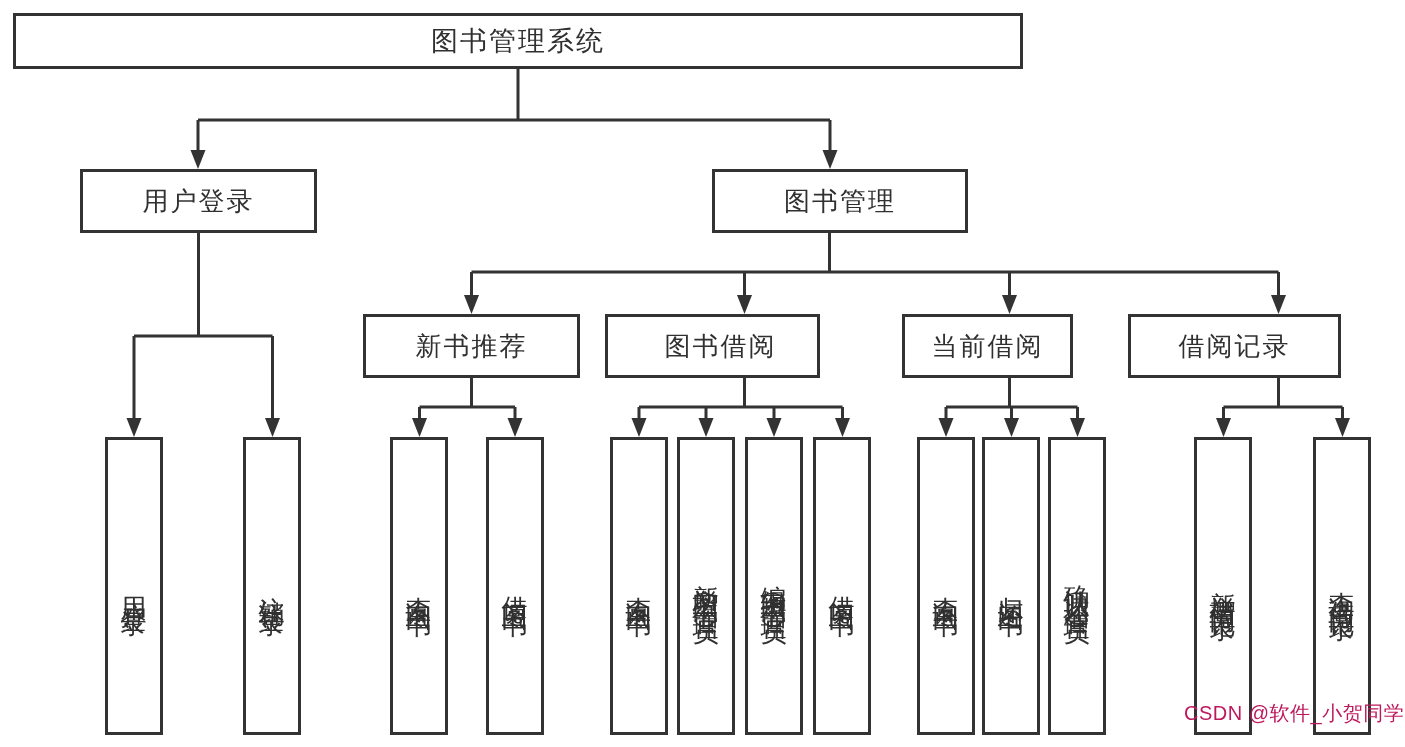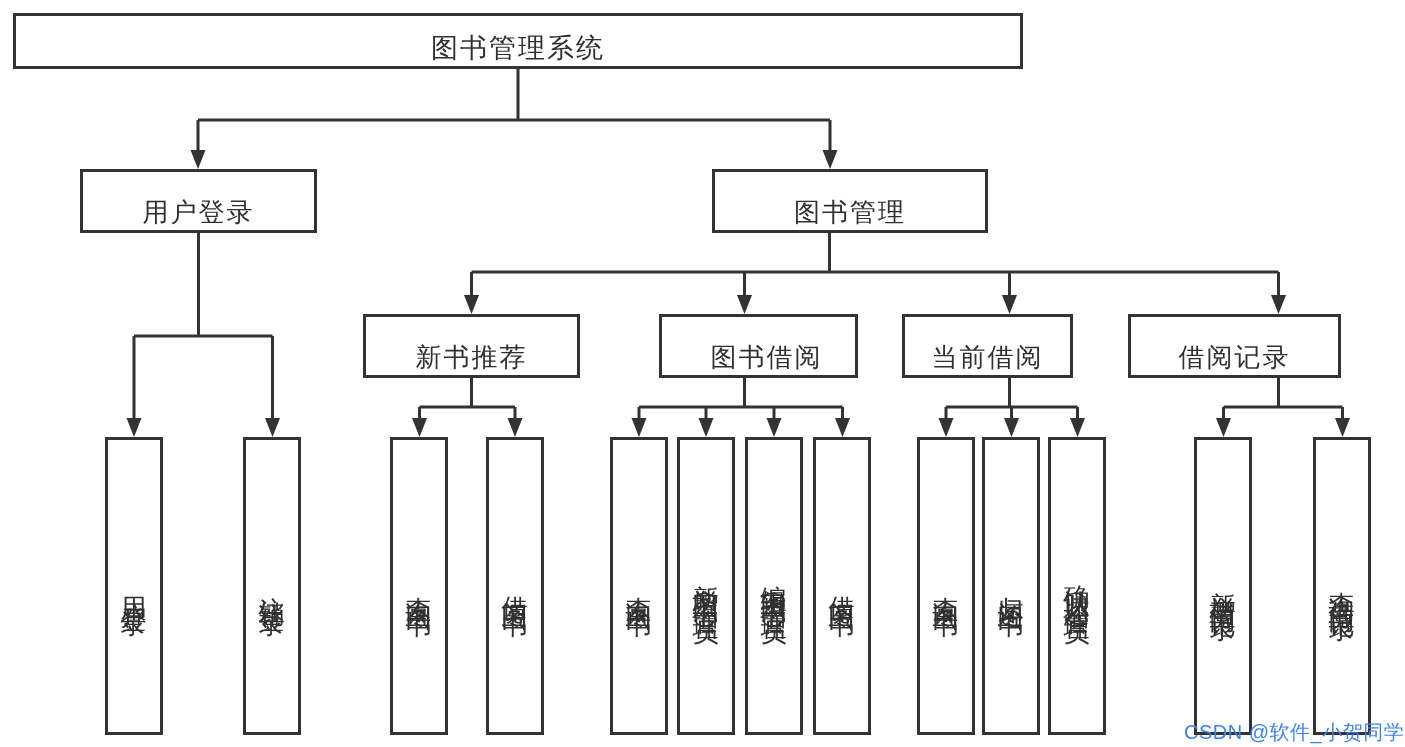--- a/index.html
+++ b/index.html
@@ -16,21 +16,21 @@
     left: 0; top: 0;
     width: 1405px; height: 747px;
     z-index: 0;
   }
   .hbox {
     position: absolute;
     box-sizing: border-box;
     background: #ffffff;
     border: 3px solid #333333;
     display: flex;
-    align-items: flex-end;
+    align-items: center;
     justify-content: center;
     color: #303030;
     font-size: 26px;
     letter-spacing: 2px;
     z-index: 1;
     white-space: nowrap;
   }
   .hbox.root { font-size: 27px; }
   .leaf {
     position: absolute;
@@ -50,23 +50,23 @@
     text-orientation: mixed;
     font-size: 26px;
     letter-spacing: 5px;
     line-height: 1;
     color: #303030;
     white-space: nowrap;
   }
   .watermark {
     position: absolute;
     left: 1184px;
-    top: 719px;
+    top: 700px;
     font-size: 20px;
-    color: #3b82f6;
+    color: #be185d;
     letter-spacing: 0.5px;
     z-index: 5;
     white-space: nowrap;
   }
   .line { stroke: #333333; stroke-width: 3; fill: none; }
   .arrowhead { fill: #333333; stroke: none; }
 </style>
 </head>
 <body>
 
@@ -108,28 +108,28 @@
     <polygon class="arrowhead" points="1335,418 1350,418 1342.5,437"></polygon>
   </svg>
 
   <div class="hbox root" style="left:13px; top:13px; width:1010px; height:56px;">
     <span>图书管理系统</span>
   </div>
 
   <div class="hbox" style="left:80px; top:169px; width:237px; height:64px;">
     <span>用户登录</span>
   </div>
-  <div class="hbox" style="left:712px; top:169px; width:276px; height:64px;">
+  <div class="hbox" style="left:712px; top:169px; width:256px; height:64px;">
     <span>图书管理</span>
   </div>
 
   <div class="hbox" style="left:363px; top:314px; width:217px; height:64px;">
     <span>新书推荐</span>
   </div>
-  <div class="hbox" style="left:659px; top:314px; width:199px; height:64px;padding-left:16px;">
+  <div class="hbox" style="left:605px; top:314px; width:215px; height:64px;padding-left:16px;">
     <span>图书借阅</span>
   </div>
   <div class="hbox" style="left:902px; top:314px; width:171px; height:64px;">
     <span>当前借阅</span>
   </div>
   <div class="hbox" style="left:1128px; top:314px; width:213px; height:64px;">
     <span>借阅记录</span>
   </div>
 
   <div class="leaf" style="left:105px;">

